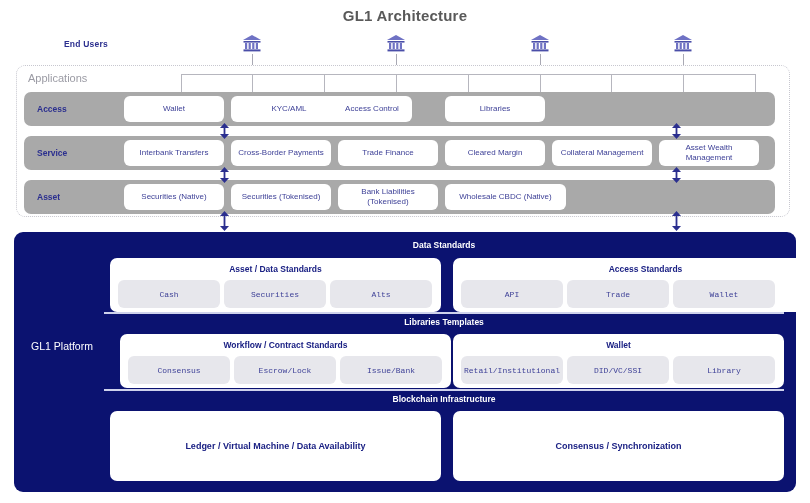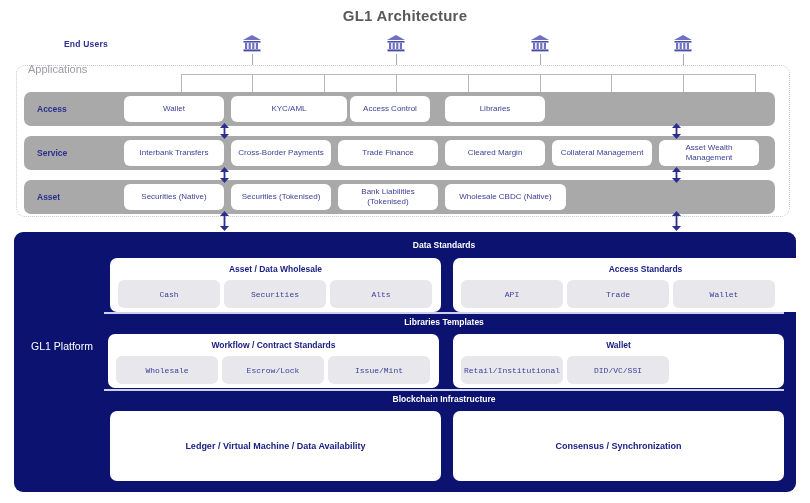--- a/index.html
+++ b/index.html
@@ -30,21 +30,21 @@
   
   .stem{position:absolute;width:1px;background:#a9a9b4;}
 
   
   .apps{
     position:absolute;left:16px;top:65px;width:774px;height:152px;
     border:1.6px dotted #c7c7cf;border-radius:9px;box-sizing:border-box;
     background:#ffffff;
   }
   .apps-label{
-    position:absolute;left:28px;top:63px;
+    position:absolute;left:28px;top:72px;
     font-size:11px;color:#9b9ba4;
   }
 
   
   .bracket{position:absolute;}
   .bracket .hbar{position:absolute;height:1px;background:#b6b6be;}
   .bracket .vbar{position:absolute;width:1px;background:#b6b6be;}
 
   
   .band{
@@ -178,21 +178,21 @@
     <div class="vbar" style="left:540px;top:74px;height:18px;"></div>
     <div class="vbar" style="left:611px;top:74px;height:18px;"></div>
     <div class="vbar" style="left:683px;top:74px;height:18px;"></div>
     <div class="vbar" style="left:755px;top:74px;height:18px;"></div>
   </div>
 
   <div class="band" style="top:92px;">
     <div class="band-label">Access</div>
     <div class="wbox" style="left:100px;width:100px;">Wallet</div>
     <div class="wbox" style="left:207px;width:116px;">KYC/AML</div>
-    <div class="wbox" style="left:326px;width:80px;">Access Control</div>
+    <div class="wbox" style="left:308px;width:80px;">Access Control</div>
     <div class="wbox" style="left:421px;width:100px;">Libraries</div>
   </div>
 
   <div class="band" style="top:136px;">
     <div class="band-label">Service</div>
     <div class="wbox" style="left:100px;width:100px;">Interbank Transfers</div>
     <div class="wbox two" style="left:207px;width:100px;">Cross-Border Payments</div>
     <div class="wbox" style="left:314px;width:100px;">Trade Finance</div>
     <div class="wbox" style="left:421px;width:100px;">Cleared Margin</div>
     <div class="wbox two" style="left:528px;width:100px;">Collateral Management</div>
@@ -250,48 +250,49 @@
         <rect x="4.6" y="2" width="1.8" height="16" fill="#2b2f8f"></rect>
       </svg>
   </div>
 
   <div class="platform"></div>
   <div class="platform-label">GL1 Platform</div>
 
   <div class="sec-title" style="top:240px;">Data Standards</div>
 
   <div class="card" style="left:110px;top:258px;width:331px;height:54px;">
-    <div class="card-title">Asset / Data Wholesale</div>
+    <div class="card-title">Asset / Data Standards</div>
     <div class="chip" style="left:8px;width:102px;">Cash</div>
     <div class="chip" style="left:114px;width:102px;">Securities</div>
     <div class="chip" style="left:220px;width:102px;">Alts</div>
   </div>
 
   <div class="card" style="left:453px;top:258px;width:385px;height:54px;">
     <div class="card-title">Access Standards</div>
     <div class="chip" style="left:8px;width:102px;">API</div>
     <div class="chip" style="left:114px;width:102px;">Trade</div>
     <div class="chip" style="left:220px;width:102px;">Wallet</div>
   </div>
 
   <div class="divider" style="top:312px;"></div>
 
   <div class="sec-title" style="top:317px;">Libraries Templates</div>
 
-  <div class="card" style="left:108px;top:334px;width:331px;height:54px;">
+  <div class="card" style="left:120px;top:334px;width:331px;height:54px;">
     <div class="card-title">Workflow / Contract Standards</div>
-    <div class="chip" style="left:8px;width:102px;">Wholesale</div>
+    <div class="chip" style="left:8px;width:102px;">Consensus</div>
     <div class="chip" style="left:114px;width:102px;">Escrow/Lock</div>
-    <div class="chip" style="left:220px;width:102px;">Issue/Mint</div>
+    <div class="chip" style="left:220px;width:102px;">Issue/Bank</div>
   </div>
 
   <div class="card" style="left:453px;top:334px;width:331px;height:54px;">
     <div class="card-title">Wallet</div>
     <div class="chip" style="left:114px;width:102px;">DID/VC/SSI</div>
     <div class="chip" style="left:8px;width:102px;">Retail/Institutional</div>
+    <div class="chip" style="left:220px;width:102px;">Library</div>
   </div>
 
   <div class="divider" style="top:389px;"></div>
 
   <div class="sec-title" style="top:394px;">Blockchain Infrastructure</div>
 
   <div class="bigbox" style="left:110px;top:411px;width:331px;height:70px;">Ledger / Virtual Machine / Data Availability</div>
   <div class="bigbox" style="left:453px;top:411px;width:331px;height:70px;">Consensus / Synchronization</div>
 
 </div>

